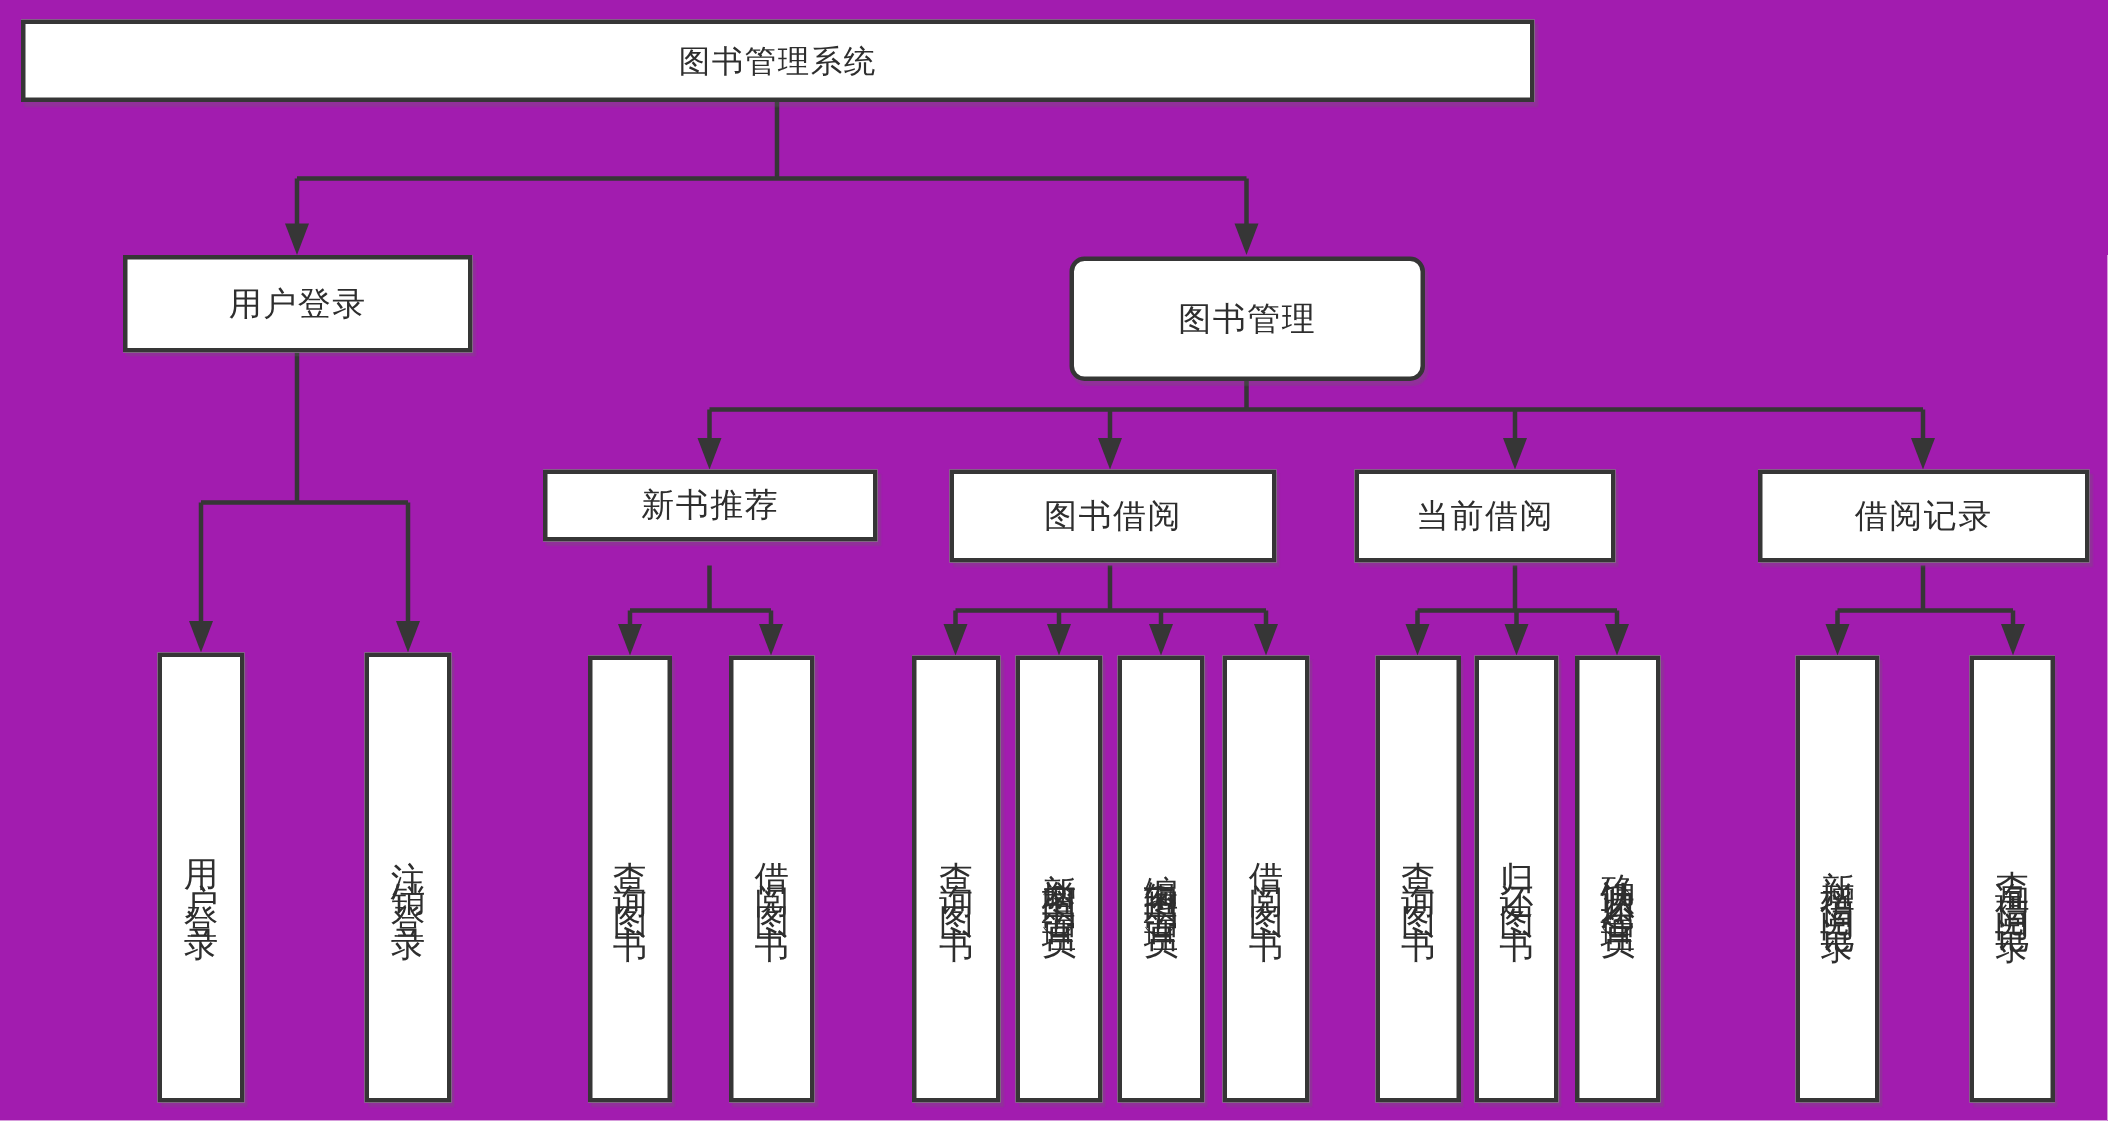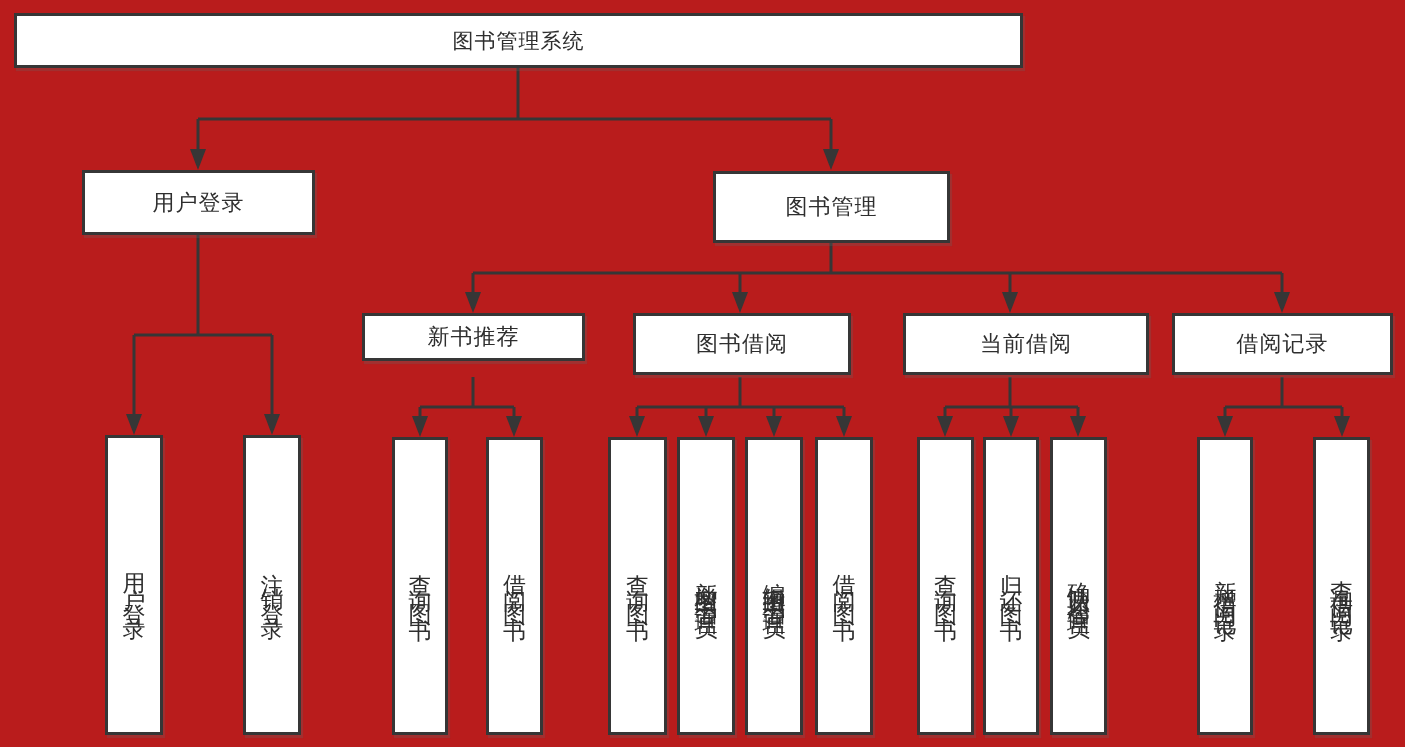--- a/index.html
+++ b/index.html
@@ -1,19 +1,19 @@
 <!DOCTYPE html>
 <html><head>
 <meta charset="utf-8">
 <style>
   html,body{margin:0;padding:0;background:#ffffff;}
   #stage{
     position:relative;
     width:1405px;height:747px;
-    background:#b91c1c;
+    background:#a21caf;
     font-family:"Liberation Sans","DejaVu Sans",sans-serif;
     overflow:hidden;
   }
   .box{
     position:absolute;
     box-sizing:border-box;
     border:3px solid #363636;
     background:#ffffff;
     display:flex;
     align-items:center;
@@ -25,25 +25,25 @@
   .box.v{
     writing-mode:vertical-rl;
     font-size:23px;
     text-align:center;
     line-height:1;
   }
   
   #n-root{left:14px;top:13px;width:1009px;height:55px;font-size:21px;}
   
   #n-l2-0{left:82px;top:170px;width:233px;height:65px;}
-  #n-l2-1{left:713px;top:171px;width:237px;height:72px;}
+  #n-l2-1{left:713px;top:171px;width:237px;height:83px;border-radius:10px;}
   
   #n-l3-0{left:362px;top:313px;width:223px;height:48px;}
   #n-l3-1{left:633px;top:313px;width:218px;height:62px;}
-  #n-l3-2{left:903px;top:313px;width:246px;height:62px;}
+  #n-l3-2{left:903px;top:313px;width:174px;height:62px;}
   #n-l3-3{left:1172px;top:313px;width:221px;height:62px;}
   
   .leaf{top:437px;height:298px;}
   #lf-u0{left:105px;top:435px;width:58px;height:300px;}
   #lf-u1{left:243px;top:435px;width:58px;height:300px;}
   #lf-r0{left:392px;width:56px;}
   #lf-r1{left:486px;width:57px;}
   #lf-b0{left:608px;width:59px;}
   #lf-b1{left:677px;width:58px;}
   #lf-b2{left:745px;width:58px;}

